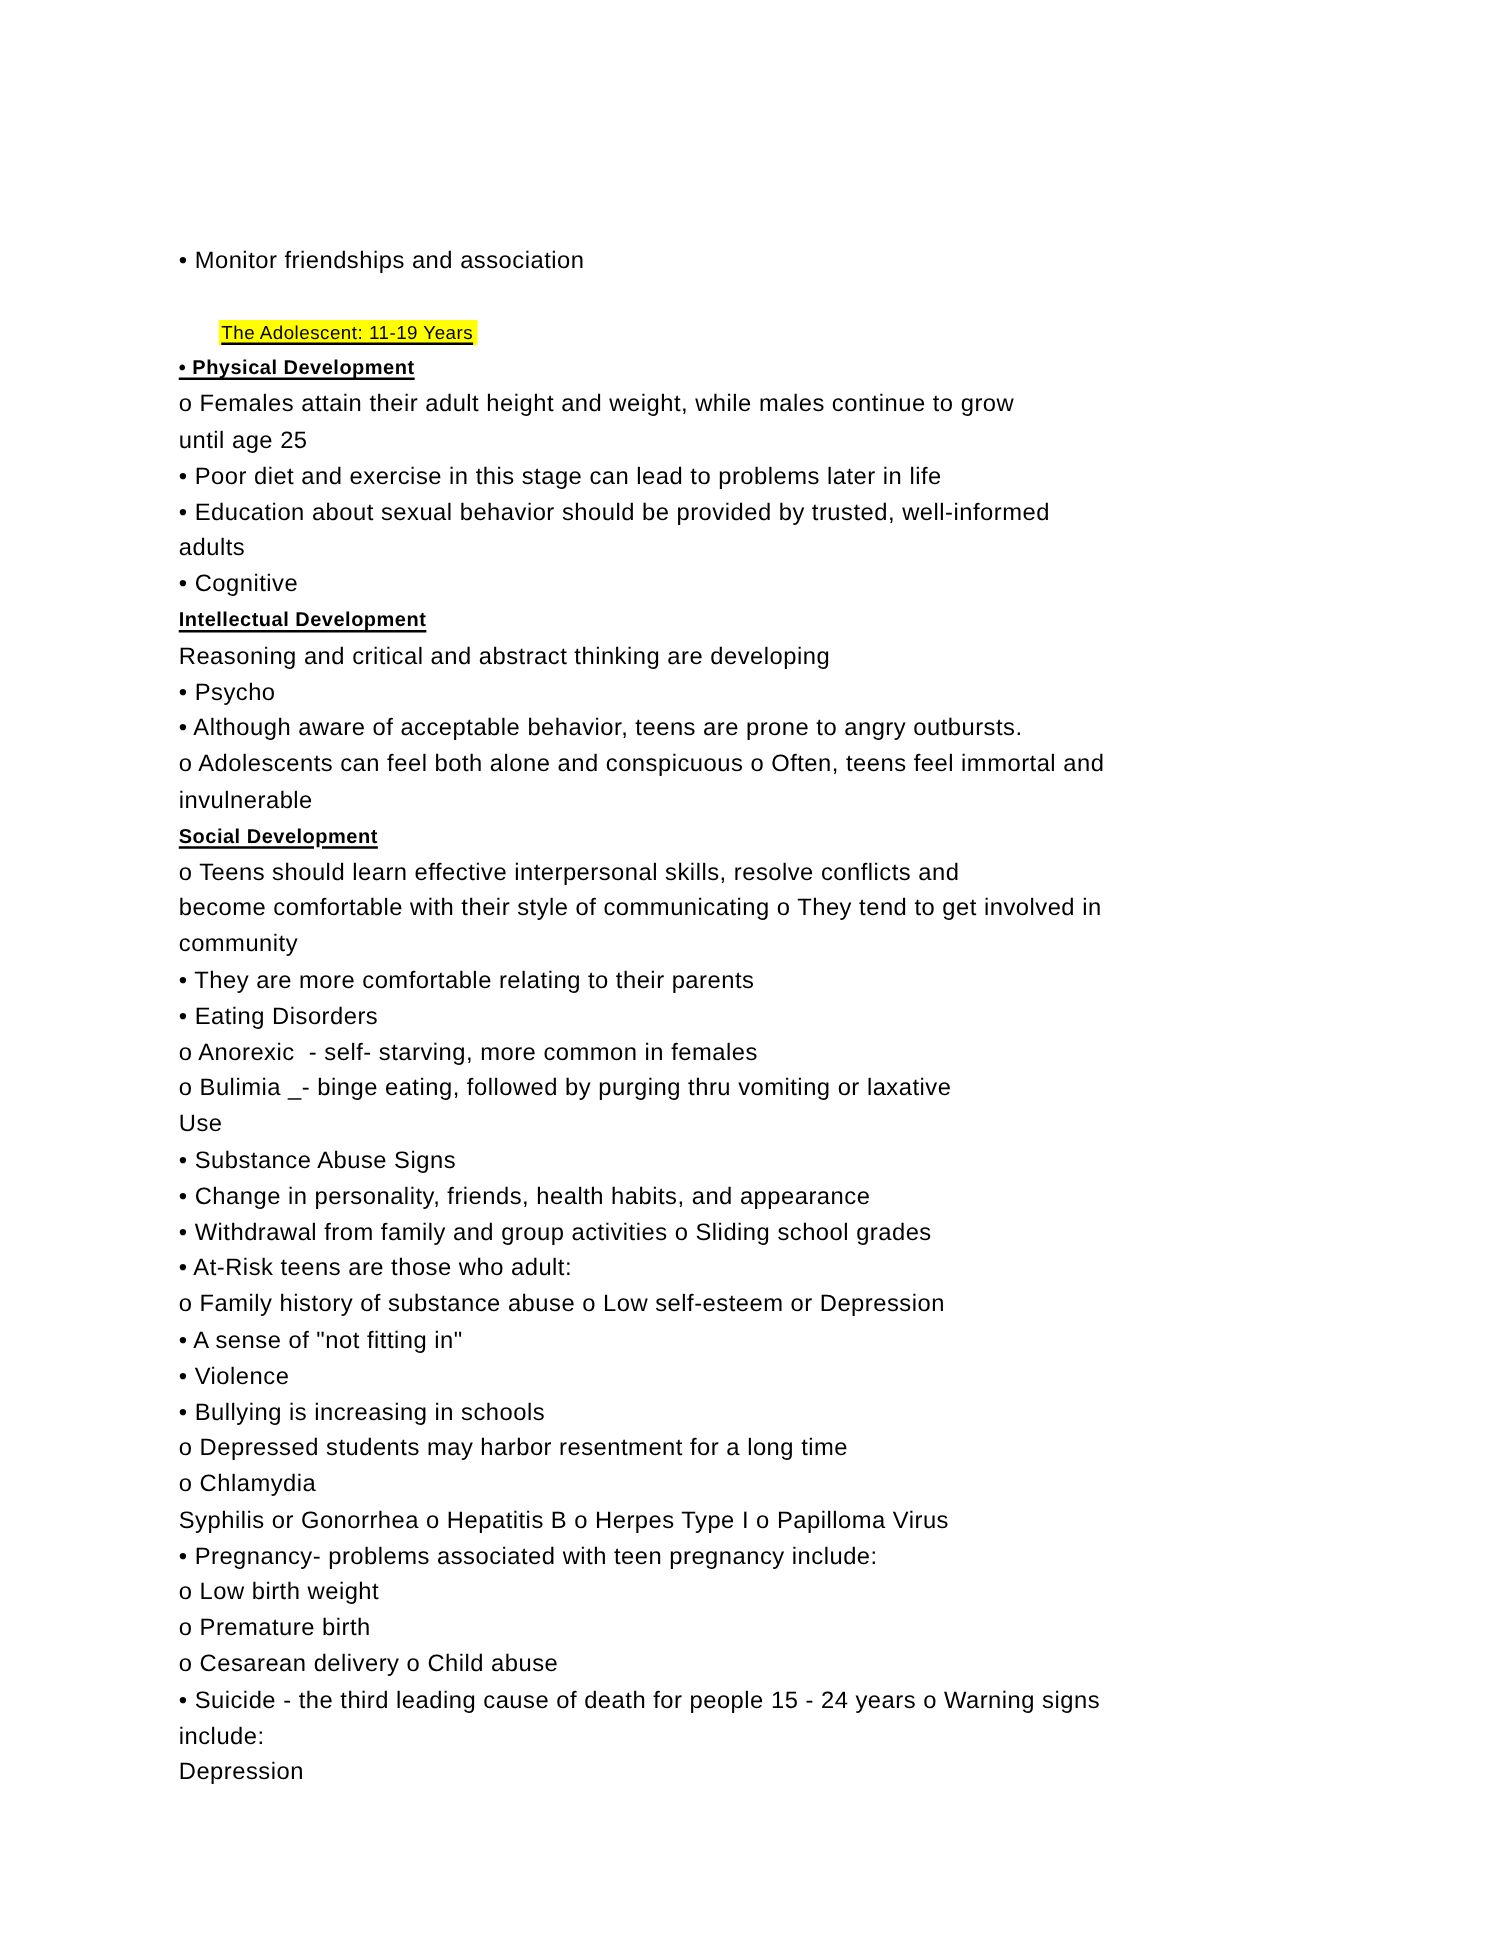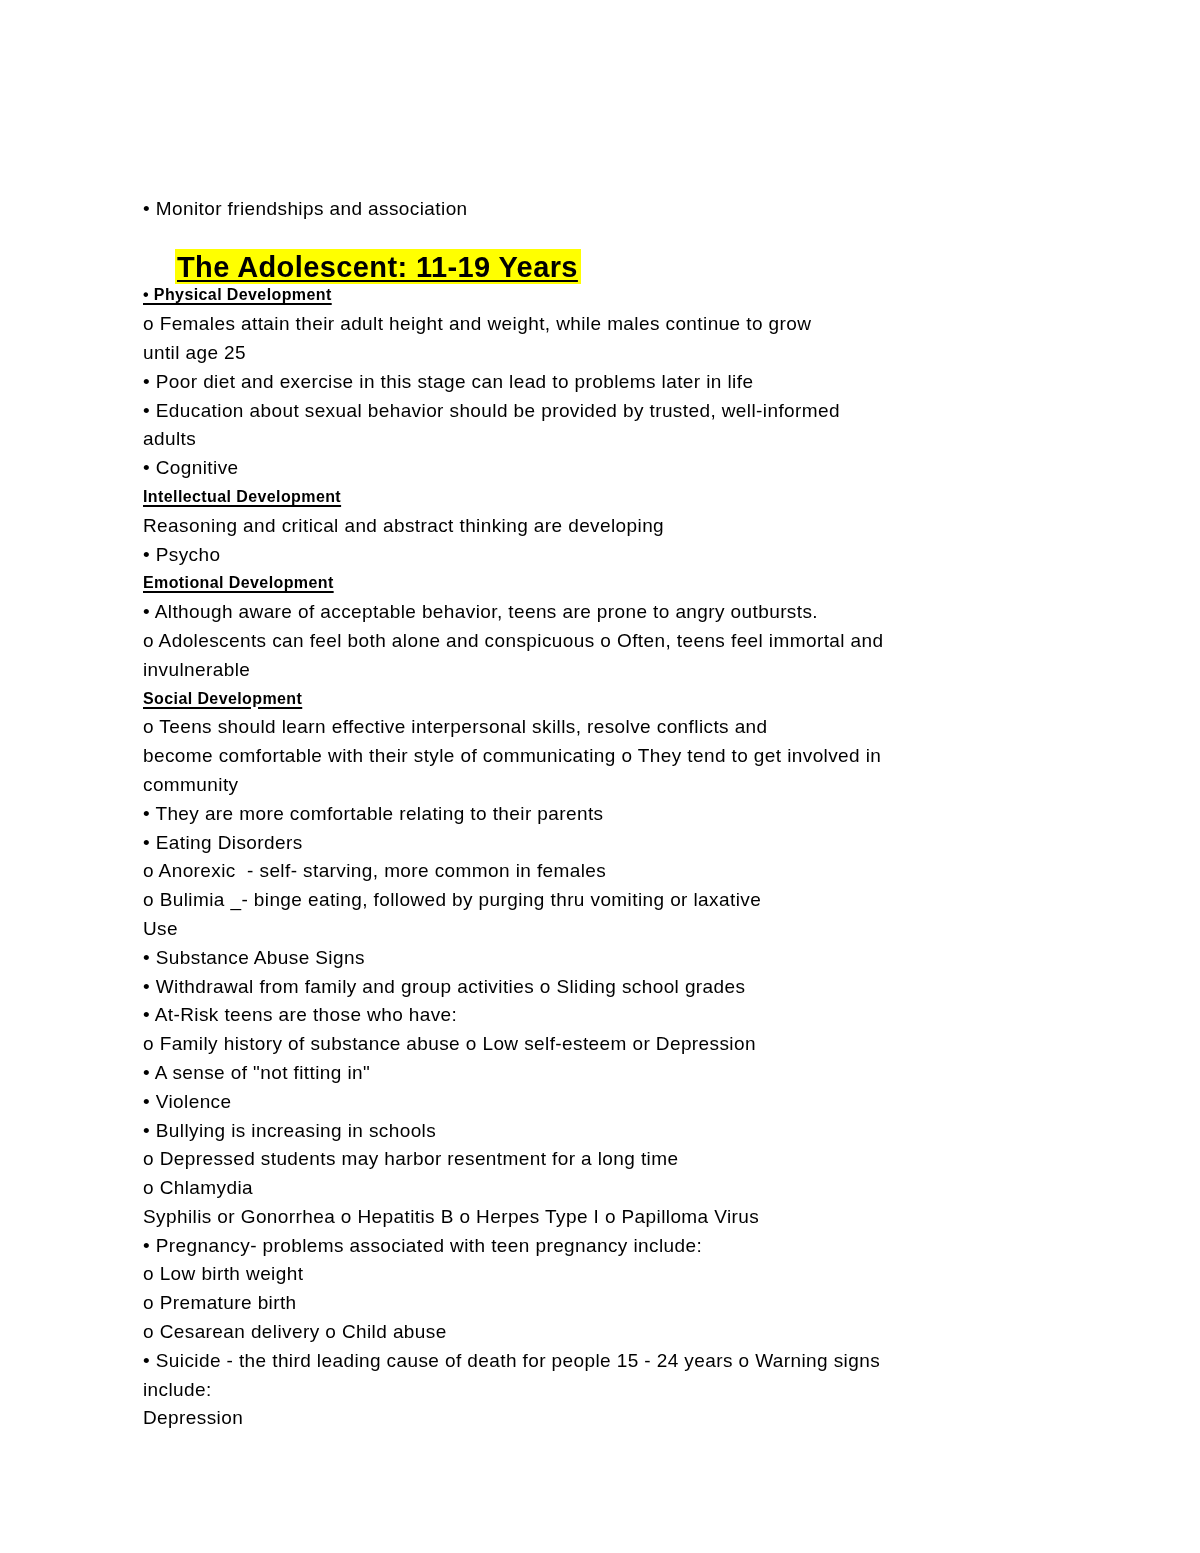--- a/index.html
+++ b/index.html
@@ -25,22 +25,22 @@
     white-space: pre-wrap;
     font-size: 19px;
     line-height: 28.8px;
     letter-spacing: 0.4px;
     min-height: 28.8px;
   }
   .line.blank {
     min-height: 28.8px;
   }
   .line.heading1 {
-    font-size: 29px;
-    font-weight: 700;
+    font-size: 15px;
+    font-weight: 400;
     line-height: 28.8px;
     padding-left: 32px;
   }
   .line.heading1 .hl {
     background: #ffff00;
     text-decoration: underline;
     text-decoration-thickness: 2px;
     text-underline-offset: 3px;
     padding: 2px 3px 1px 2px;
   }
@@ -63,35 +63,35 @@
       <div class="line heading1"><span class="hl">The Adolescent: 11-19 Years</span></div>
       <div class="line heading2">• Physical Development</div>
       <div class="line body">o Females attain their adult height and weight, while males continue to grow</div>
       <div class="line body">until age 25</div>
       <div class="line body">• Poor diet and exercise in this stage can lead to problems later in life</div>
       <div class="line body">• Education about sexual behavior should be provided by trusted, well-informed adults</div>
       <div class="line body">• Cognitive</div>
       <div class="line heading2">Intellectual Development</div>
       <div class="line body">Reasoning and critical and abstract thinking are developing</div>
       <div class="line body">• Psycho</div>
-      <div class="line heading2">Emotional Development</div>
       <div class="line body">• Although aware of acceptable behavior, teens are prone to angry outbursts.</div>
       <div class="line body">o Adolescents can feel both alone and conspicuous o Often, teens feel immortal and</div>
       <div class="line body">invulnerable</div>
       <div class="line heading2">Social Development</div>
       <div class="line body">o Teens should learn effective interpersonal skills, resolve conflicts and</div>
       <div class="line body">become comfortable with their style of communicating o They tend to get involved in community</div>
       <div class="line body">• They are more comfortable relating to their parents</div>
       <div class="line body">• Eating Disorders</div>
       <div class="line body">o Anorexic  - self- starving, more common in females</div>
       <div class="line body">o Bulimia _- binge eating, followed by purging thru vomiting or laxative</div>
       <div class="line body">Use</div>
       <div class="line body">• Substance Abuse Signs</div>
+      <div class="line body">• Change in personality, friends, health habits, and appearance</div>
       <div class="line body">• Withdrawal from family and group activities o Sliding school grades</div>
-      <div class="line body">• At-Risk teens are those who have:</div>
+      <div class="line body">• At-Risk teens are those who adult:</div>
       <div class="line body">o Family history of substance abuse o Low self-esteem or Depression</div>
       <div class="line body">• A sense of "not fitting in"</div>
       <div class="line body">• Violence</div>
       <div class="line body">• Bullying is increasing in schools</div>
       <div class="line body">o Depressed students may harbor resentment for a long time</div>
       <div class="line body">o Chlamydia</div>
       <div class="line body">Syphilis or Gonorrhea o Hepatitis B o Herpes Type I o Papilloma Virus</div>
       <div class="line body">• Pregnancy- problems associated with teen pregnancy include:</div>
       <div class="line body">o Low birth weight</div>
       <div class="line body">o Premature birth</div>

